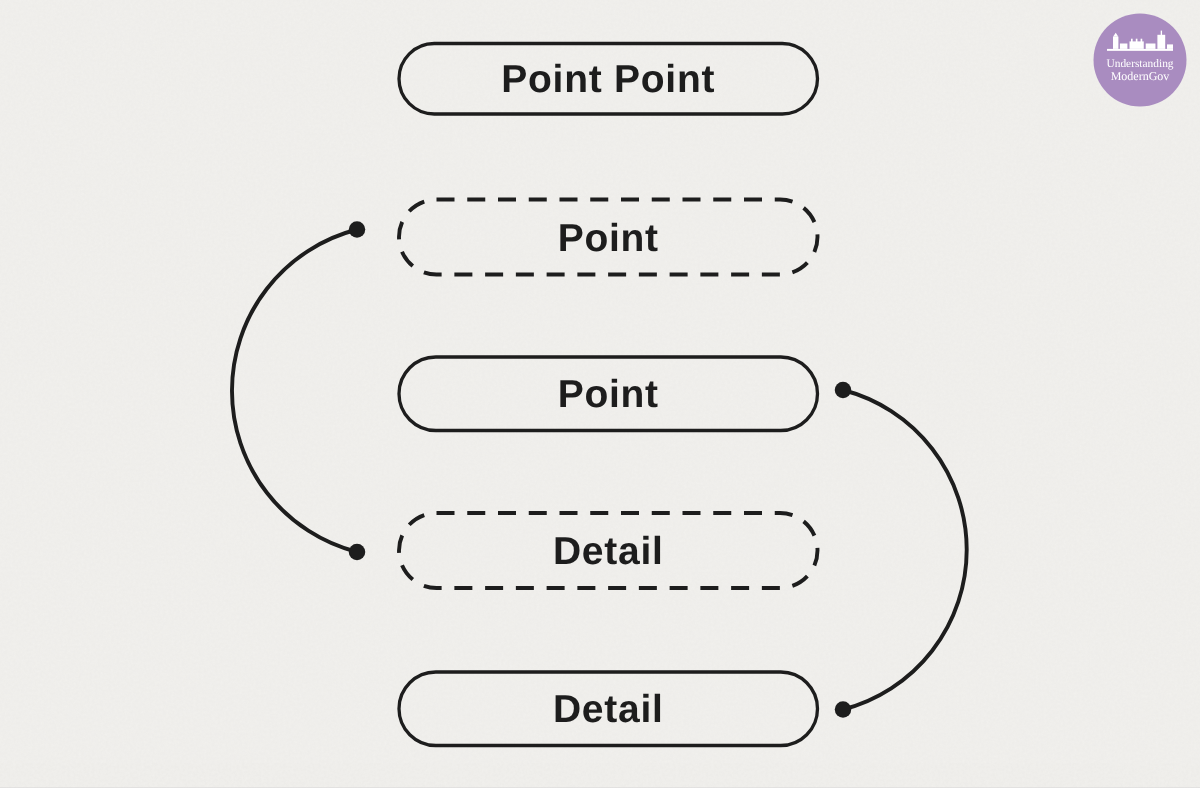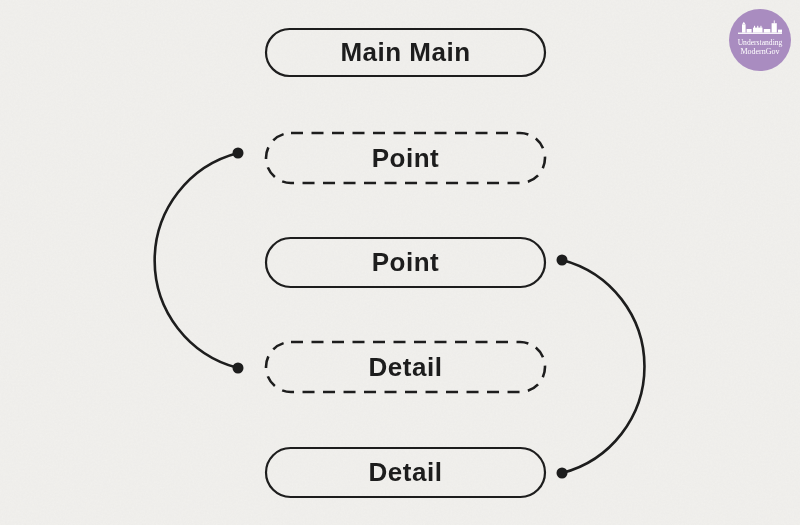--- a/index.html
+++ b/index.html
@@ -74,21 +74,21 @@
 
     <path d="M 238 153 A 111 111 0 0 0 238 368" fill="none" stroke="#1d1d1d" stroke-width="2.6" stroke-linecap="round"></path>
     <path d="M 562 260 A 110 110 0 0 1 562 473" fill="none" stroke="#1d1d1d" stroke-width="2.6" stroke-linecap="round"></path>
 
     <circle cx="238" cy="153" r="5.5" fill="#1d1d1d"></circle>
     <circle cx="238" cy="368" r="5.5" fill="#1d1d1d"></circle>
     <circle cx="562" cy="260" r="5.5" fill="#1d1d1d"></circle>
     <circle cx="562" cy="473" r="5.5" fill="#1d1d1d"></circle>
   </svg>
 
-  <div class="node-label" style="top:29px;  height:47px;">Main Main</div>
+  <div class="node-label" style="top:29px;  height:47px;">Point Point</div>
   <div class="node-label" style="top:133px; height:50px;">Point</div>
   <div class="node-label" style="top:238px; height:49px;">Point</div>
   <div class="node-label" style="top:342px; height:50px;">Detail</div>
   <div class="node-label" style="top:448px; height:49px;">Detail</div>
 
   <svg class="logo" xmlns="http://www.w3.org/2000/svg" viewBox="0 0 70 70">
     <circle cx="35" cy="35" r="31" fill="#a98cc0"></circle>
     <g fill="#ffffff">
 
       <rect x="13" y="27.6" width="44" height="1.3"></rect>

